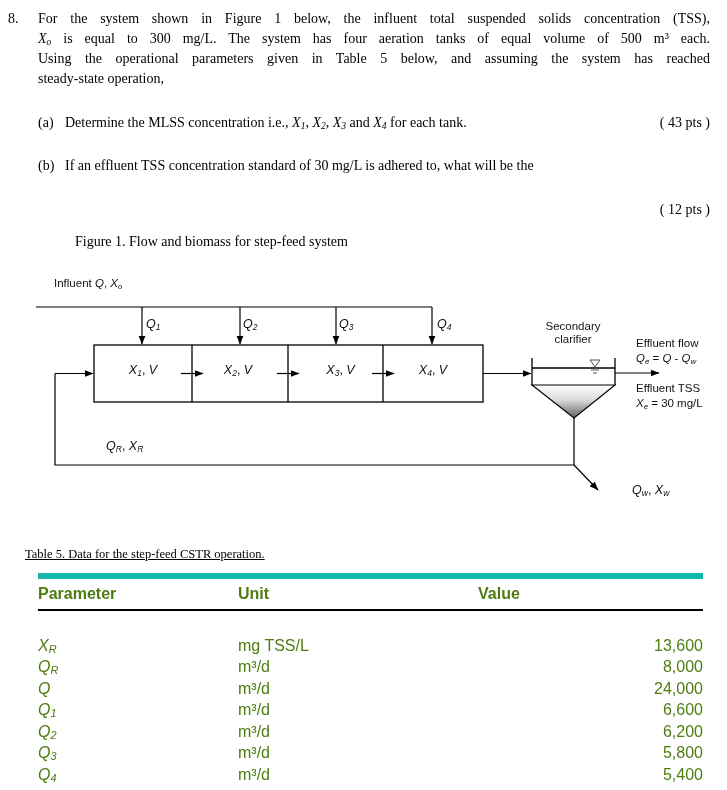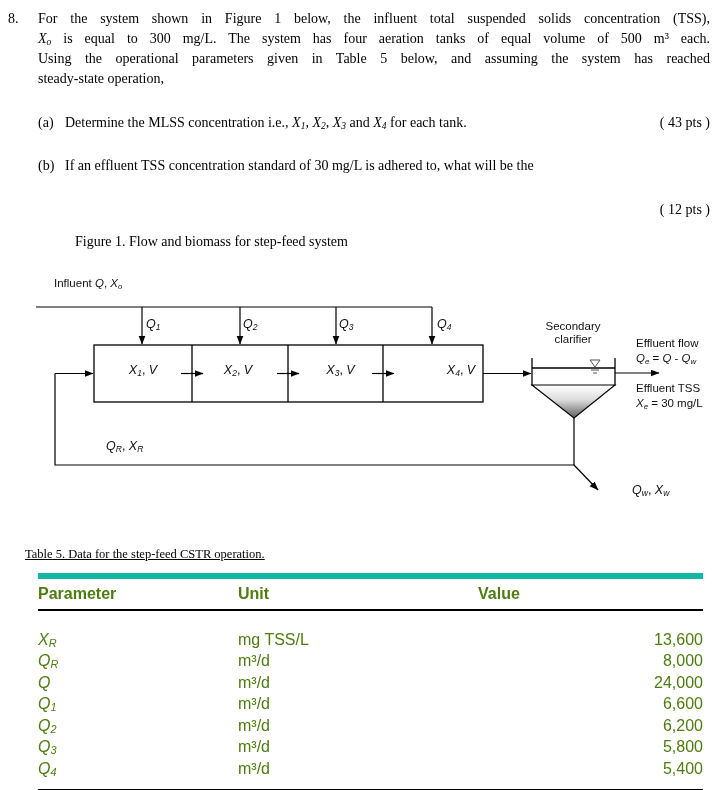--- a/index.html
+++ b/index.html
@@ -24,21 +24,21 @@
 
   
   .fig-caption{position:absolute;left:75px;top:233px;font-size:14px;font-weight:normal;line-height:18px;}
   .diagram-svg{position:absolute;left:0;top:260px;}
   .dlabel{position:absolute;font-family:"Liberation Sans",sans-serif;font-size:11.5px;
           line-height:13px;color:#111;white-space:nowrap;}
   .dlabel-lg{font-size:12.5px;}
   .influent-label{left:54px;top:277px;}
   .q1{left:146px;top:318px;} .q2{left:243px;top:318px;} .q3{left:339px;top:318px;} .q4{left:437px;top:318px;}
   .tk{top:364px;text-align:center;}
-  .tk1{left:94px;width:98px;} .tk2{left:192px;width:92px;} .tk3{left:288px;width:105px;} .tk4{left:383px;width:100px;margin-left:28px;}
+  .tk1{left:94px;width:98px;} .tk2{left:192px;width:92px;} .tk3{left:288px;width:105px;} .tk4{left:383px;width:100px;}
   .clar-label{left:523px;top:320px;width:100px;text-align:center;line-height:12.5px;white-space:normal;}
   .eff-flow{left:636px;top:336px;line-height:14.5px;}
   .eff-tss{left:636px;top:381px;line-height:14.5px;}
   .qr-label{left:106px;top:440px;}
   .qw-label{left:632px;top:484px;}
 
   
   .tbl-caption{position:absolute;left:25px;top:546px;font-size:12.5px;line-height:16px;text-decoration:underline;}
   table.data{position:absolute;left:38px;top:573px;width:665px;border-collapse:collapse;
              font-family:"Liberation Sans",sans-serif;font-size:16px;color:#4d7c0f;
@@ -46,21 +46,21 @@
   table.data col.c-param{width:200px;} table.data col.c-unit{width:240px;} table.data col.c-value{width:225px;}
   table.data th{font-weight:bold;height:30px;vertical-align:middle;padding:0;
                 border-bottom:2px solid #000;text-align:left;}
   th.h-param{padding-left:10px;}
   th.h-unit{text-align:center;}
   th.h-value{padding-left:57px;}
   table.data td{height:21.5px;padding:0;vertical-align:middle;}
   td.c-param{padding-left:42px;}
   td.c-unit{text-align:left;}
   td.c-value{text-align:right;padding-right:20px;}
-  tbody tr:first-child td{padding-top:18px;}
+  tbody tr:first-child td{padding-top:24px;}
   tbody tr:last-child td{padding-bottom:9px;}
 </style>
 </head>
 <body>
 
 <div class="page">
 
   <div class="pnum">8.</div>
   <div class="para">
     <div class="jline">For the system shown in Figure 1 below, the influent total suspended solids concentration (TSS),</div>

